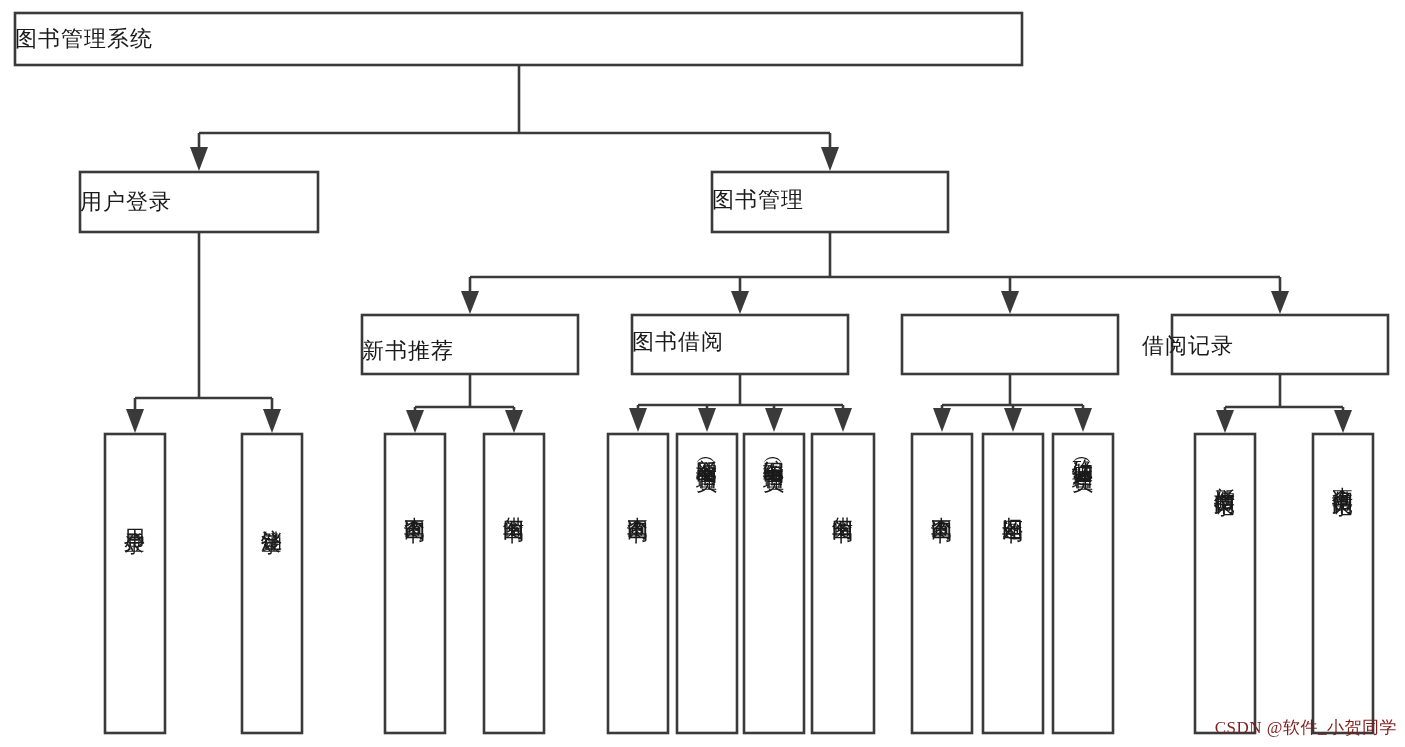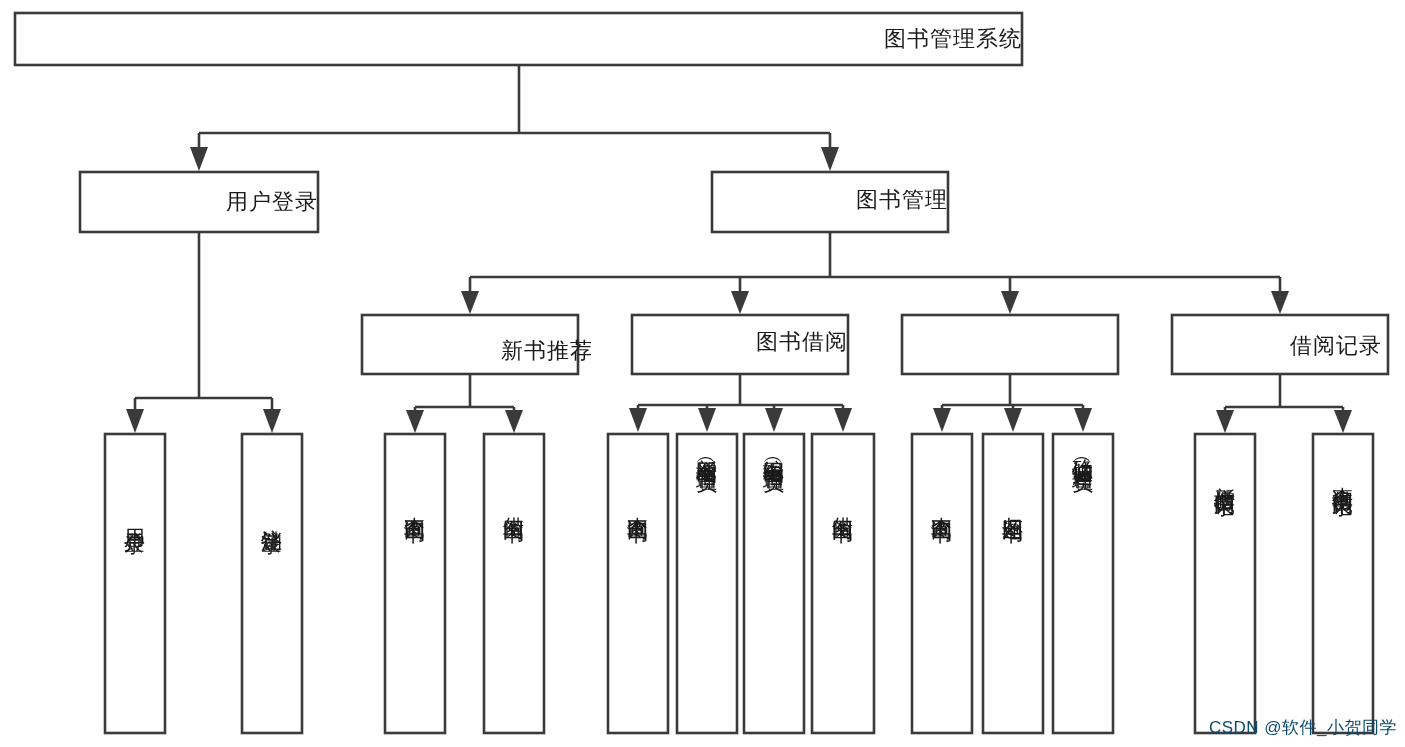--- a/index.html
+++ b/index.html
@@ -54,37 +54,37 @@
     font-size: 21px;
     line-height: 1;
     color: #1a1a1a;
     letter-spacing: 2px;
     white-space: nowrap;
   }
   .hlabel-wrap {
     position: absolute;
     display: flex;
     align-items: center;
-    justify-content: flex-end;
+    justify-content: flex-start;
     pointer-events: none;
   }
   .hlabel-text {
     font-family: "Liberation Sans", "DejaVu Sans", sans-serif;
     font-size: 22px;
     color: #1a1a1a;
     letter-spacing: 1px;
     white-space: nowrap;
   }
   #watermark {
     position: absolute;
     right: 8px;
     bottom: 8px;
-    font-family: Liberation Sans, sans-serif;
+    font-family: Liberation Serif, serif;
     font-size: 17px;
-    color: #0c4a6e;
+    color: #7f1d1d;
     letter-spacing: 0.5px;
     white-space: nowrap;
     user-select: none;
     margin-top: 17px;
   }
 </style>
 </head>
 <body>
 
 <div id="diagram-root">
@@ -198,30 +198,30 @@
   </div>
 
   <div class="hlabel-wrap" style="left:80px; top:172px; width:238px; height:60px;">
     <span class="hlabel-text">用户登录</span>
   </div>
 
   <div class="hlabel-wrap" style="left:712px; top:172px; width:236px; height:56px;">
     <span class="hlabel-text">图书管理</span>
   </div>
 
-  <div class="hlabel-wrap" style="left:362px; top:315px; width:216px; height:71px;margin-left:15px;">
+  <div class="hlabel-wrap" style="left:362px; top:315px; width:216px; height:71px;">
     <span class="hlabel-text">新书推荐</span>
   </div>
 
   <div class="hlabel-wrap" style="left:632px; top:315px; width:216px; height:53px;">
     <span class="hlabel-text">图书借阅</span>
   </div>
 
 
-  <div class="hlabel-wrap" style="left:1166px; top:315px; width:216px; height:62px;">
+  <div class="hlabel-wrap" style="left:1142px; top:315px; width:216px; height:62px;">
     <span class="hlabel-text">借阅记录</span>
   </div>
 
   <div class="vlabel-wrap" style="left:105px; top:434px; width:60px; height:299px; padding-top:78px;">
     <span class="vlabel-text">用户登录</span>
   </div>
 
   <div class="vlabel-wrap" style="left:242px; top:434px; width:60px; height:299px; padding-top:78px;">
     <span class="vlabel-text">注销登录</span>
   </div>

